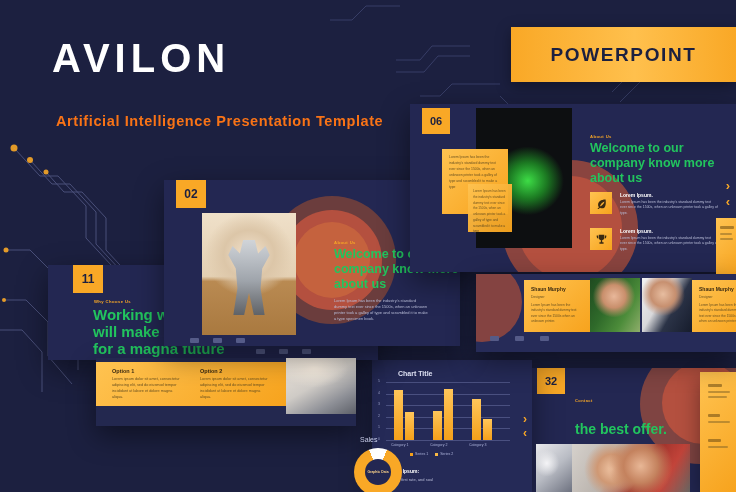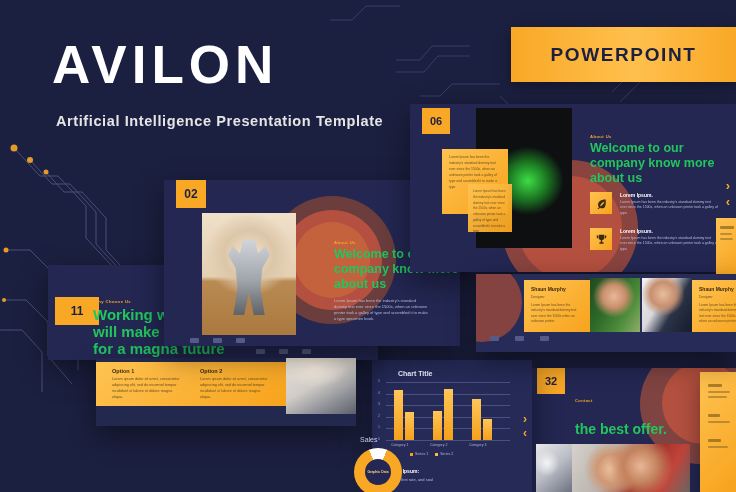--- a/index.html
+++ b/index.html
@@ -8,28 +8,28 @@
     position:relative;width:736px;height:492px;overflow:hidden;
     background:#1c2040;
     font-family:"Liberation Sans", sans-serif;
     color:#fff;
   }
   
   .circuit{position:absolute;inset:0;pointer-events:none;}
   
   .hero-title{
     position:absolute;left:52px;top:38px;
-    font-size:53px;font-weight:bold;letter-spacing:5px;
+    font-size:40px;font-weight:bold;letter-spacing:5px;
     color:#ffffff;line-height:1;
     font-family:"Liberation Sans", sans-serif;
   }
   .hero-sub{
     position:absolute;left:56px;top:113px;
     font-size:14.5px;font-weight:bold;letter-spacing:.6px;
-    color:#e5e5e5;
+    color:#f97316;
   }
   .ppt-badge{
     position:absolute;left:511px;top:27px;width:225px;height:55px;
     background:linear-gradient(90deg,#f9a826,#ffc04d 55%,#f9a826);
     display:flex;align-items:center;justify-content:center;
     color:#1c2040;font-size:19px;font-weight:bold;letter-spacing:1.6px;
     box-shadow:0 4px 14px rgba(0,0,0,.35);
   }
   
   .slide{position:absolute;background:#232752;overflow:hidden;
@@ -211,21 +211,21 @@
     </div>
   </div>
 
 
   <div class="slide" style="left:196px;top:420px;width:160px;height:72px;background:#1f2349;z-index:-1;">
     <div style="position:absolute;left:14px;top:10px;width:66px;height:62px;border-radius:4px;
          background:linear-gradient(150deg,#9c4a3c,#b4503f);opacity:.9;"></div>
   </div>
 
   <div class="slide" style="left:48px;top:265px;width:330px;height:95px;">
-    <div class="num-tag" style="left:7px;top:0;width:44px;height:28px;font-size:12px;margin-top:32px;">11</div>
+    <div class="num-tag" style="left:25px;top:0;width:30px;height:28px;font-size:12px;">11</div>
     <div class="eyebrow" style="position:absolute;left:46px;top:34px;font-size:4.2px;">Why Choose Us</div>
     <div class="headline" style="position:absolute;left:45px;top:41px;font-size:15px;">Working with us</div>
     <div class="headline" style="position:absolute;left:45px;top:58px;font-size:15px;">will make changes</div>
     <div class="headline" style="position:absolute;left:45px;top:75px;font-size:15px;">for a magna future</div>
     <div class="photo ph-lab" style="position:absolute;left:196px;top:0;width:134px;height:78px;"></div>
     <div style="position:absolute;left:208px;top:84px;display:flex;gap:14px;">
       <span class="navdot"></span>
         <span class="navdot"></span>
         <span class="navdot"></span>
     </div>

